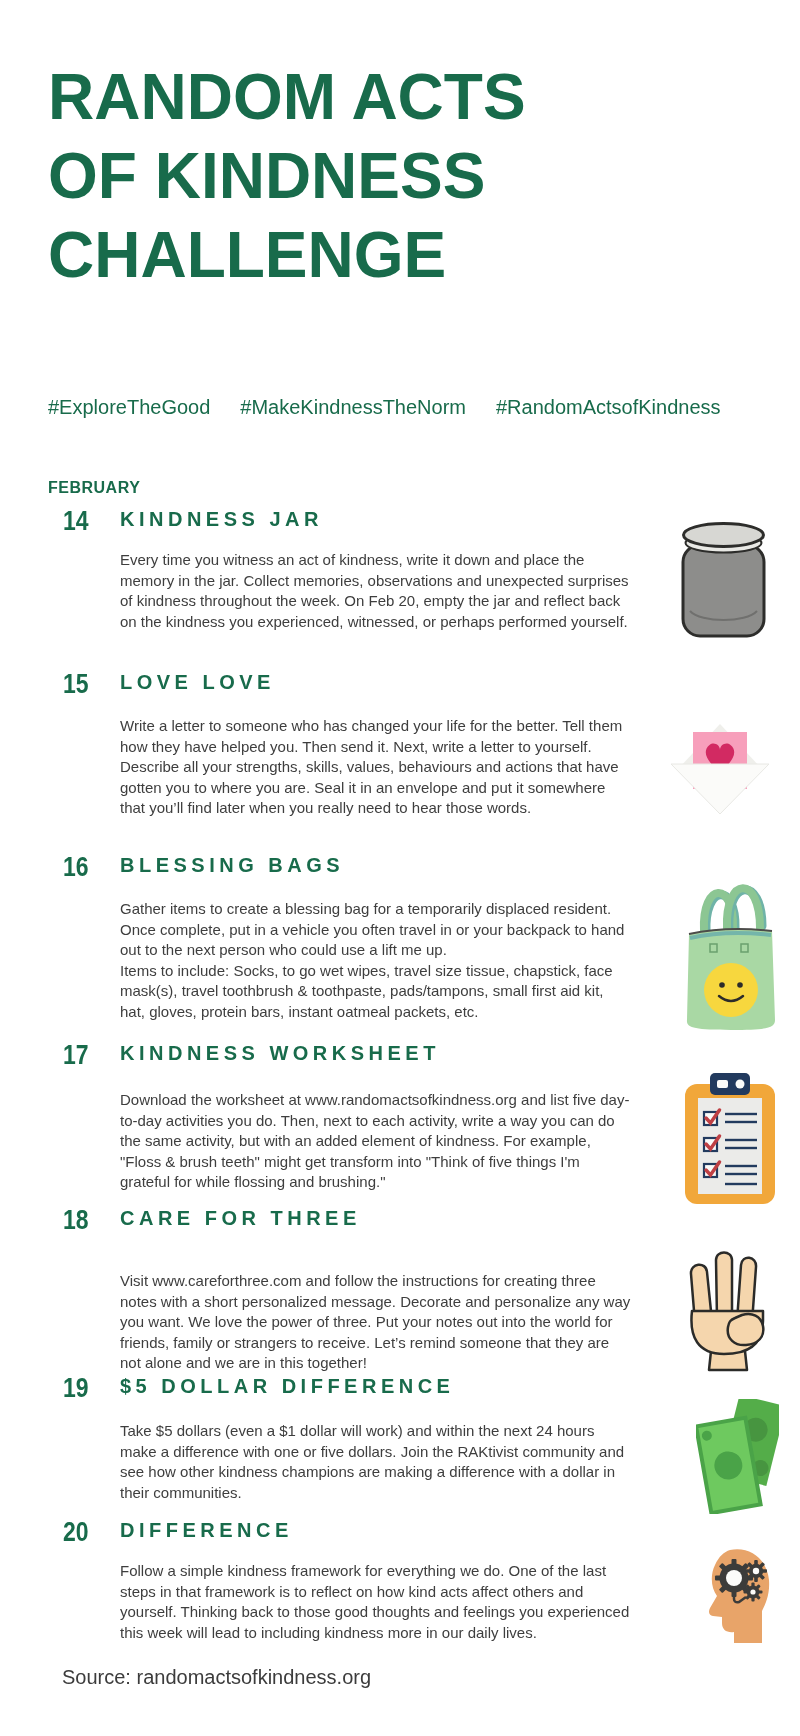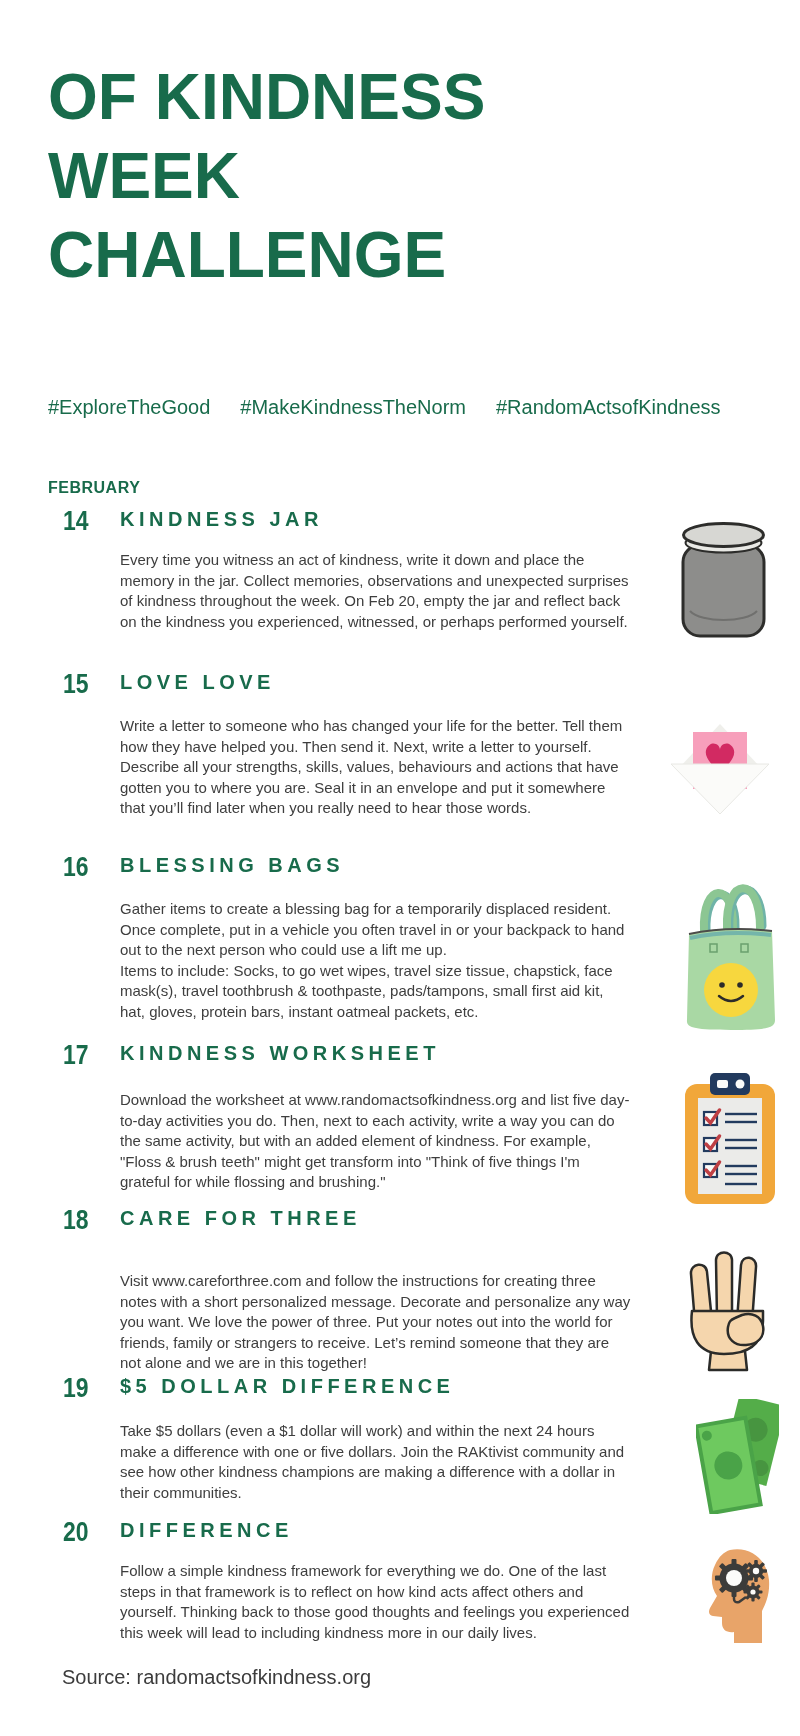--- a/index.html
+++ b/index.html
@@ -37,22 +37,22 @@
   }
   .icon-box{line-height:0;}
   svg{display:block;}
 </style>
 </head>
 <body>
 
 <div id="poster">
 
   <div class="abs title">
+    <div>RANDOM ACTS</div>
     <div>OF KINDNESS</div>
-    <div>WEEK</div>
     <div>CHALLENGE</div>
   </div>
 
   <div class="abs hashtags">
     <span>#ExploreTheGood</span>
     <span>#MakeKindnessTheNorm</span>
     <span>#RandomActsofKindness</span>
   </div>
 
   <div class="abs month">FEBRUARY</div>

